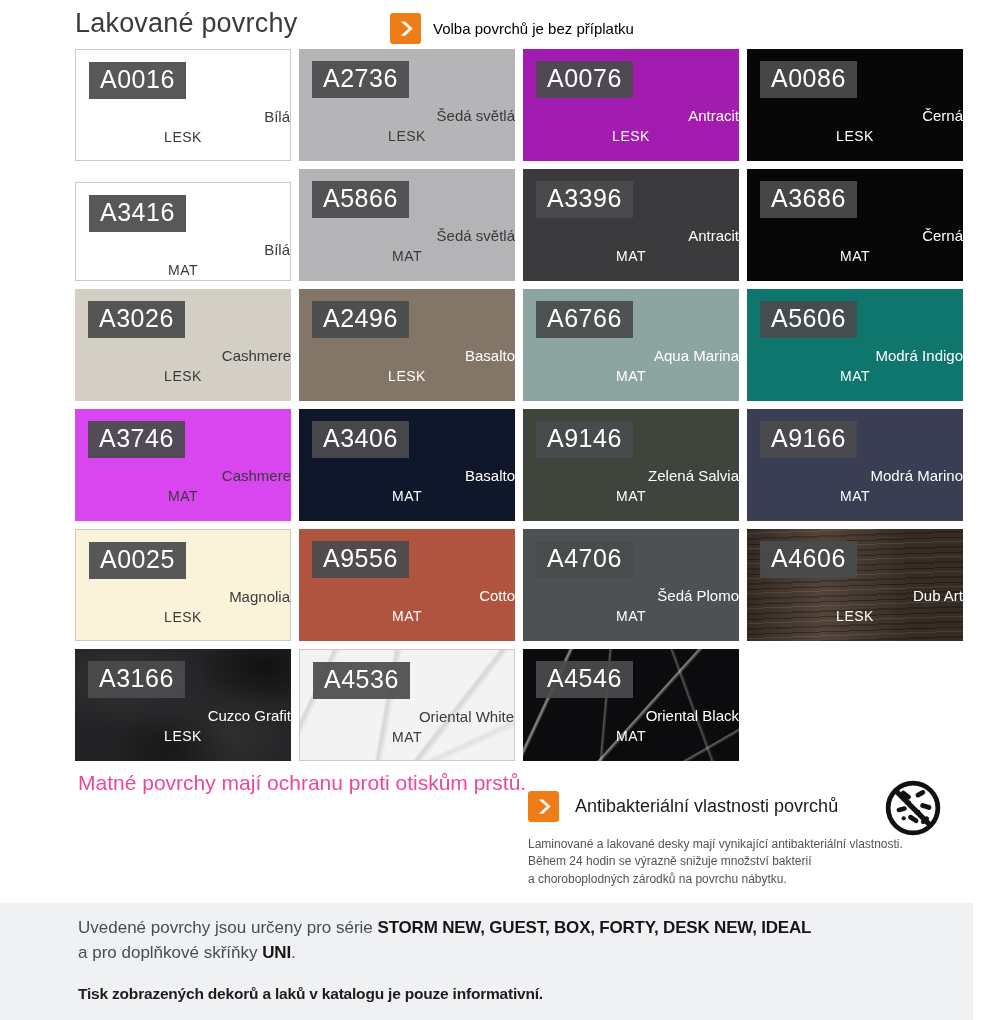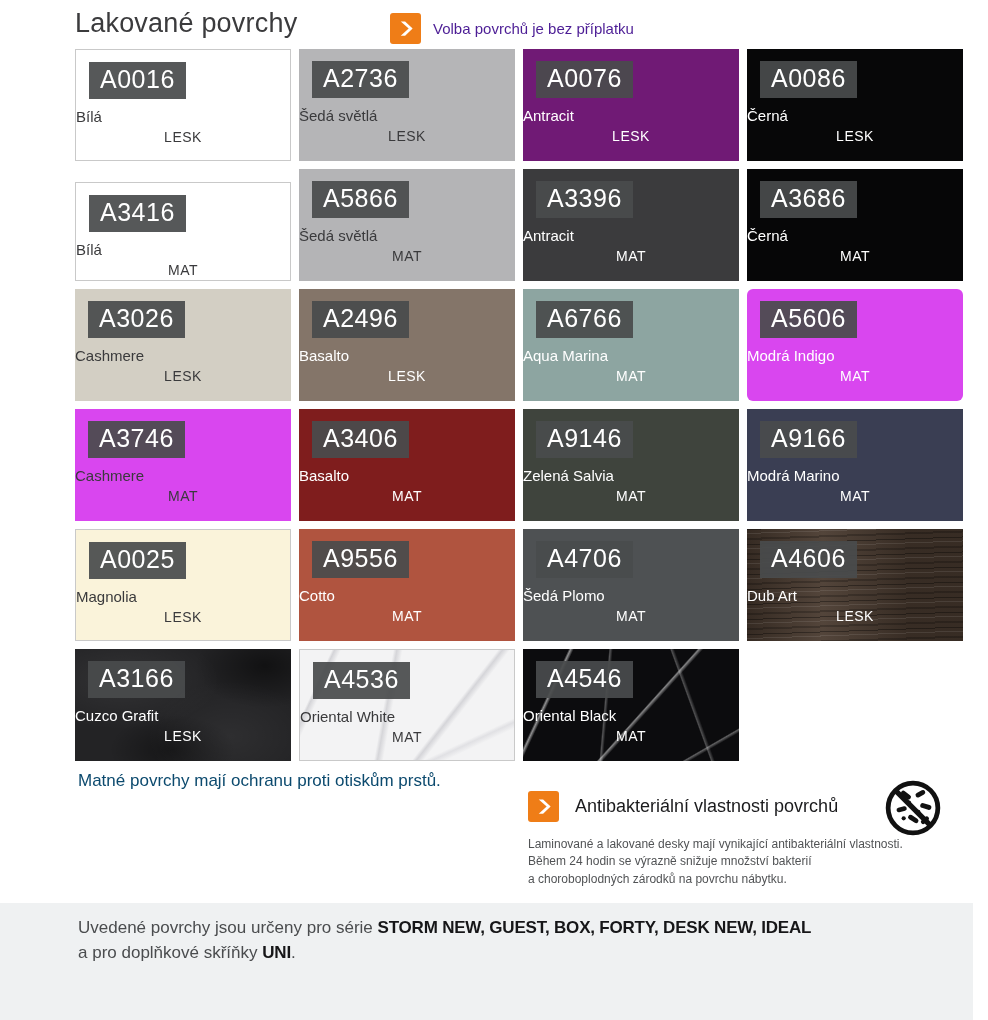--- a/index.html
+++ b/index.html
@@ -13,40 +13,40 @@
   .page-title{
     position:absolute;left:75px;top:8px;
     font-size:27px;font-weight:300;color:#3b3b3d;letter-spacing:0.2px;
   }
   .promo-note{position:absolute;left:390px;top:13px;display:flex;align-items:center;}
   .arrow-chip{
     width:31px;height:31px;border-radius:3px;background:var(--accent,#ef7d17);
     display:flex;align-items:center;justify-content:center;flex:0 0 auto;
   }
   .arrow-chip svg{width:19px;height:19px;display:block;}
-  .promo-note .note-label{margin-left:12px;font-size:15px;color:#4c1d95;}
+  .promo-note .note-label{margin-left:12px;font-size:15px;color:#000000;}
 
   
   .swatch-grid{
     position:absolute;left:75px;top:49px;width:924px;
     display:grid;grid-template-columns:repeat(4,216px);grid-auto-rows:112px;gap:8px;
   }
   .swatch{
     position:relative;box-sizing:border-box;color:#ffffff;overflow:hidden;
   }
   .swatch.light{color:#3a3a3c;}
   .swatch.bordered{border:1px solid #c9c9c9;}
   .swatch .code{
     position:absolute;left:13px;top:12px;
     background:var(--badge,rgba(73,75,76,0.93));color:#ffffff;
     font-size:25px;line-height:1.15;padding:3px 11px 5px;letter-spacing:0.5px;
     white-space:nowrap;
   }
   .swatch .name{
-    position:absolute;left:0;top:58px;width:100%;text-align:left;
+    position:absolute;left:0;top:58px;width:100%;text-align:right;
     font-size:15px;line-height:1.2;
   }
   .swatch .finish{
     position:absolute;left:0;top:79px;width:100%;text-align:center;
     font-size:14px;letter-spacing:0.5px;
   }
   
   .tex-wood{
     background-image:
       repeating-linear-gradient(178deg,
@@ -75,21 +75,21 @@
   .tex-marble-black{
     background-image:
       linear-gradient(115deg, transparent 17%, rgba(255,255,255,0.55) 17.8%, transparent 19%),
       linear-gradient(95deg, transparent 38%, rgba(255,255,255,0.30) 38.6%, transparent 39.8%),
       linear-gradient(132deg, transparent 55%, rgba(255,255,255,0.5) 55.6%, transparent 57%),
       linear-gradient(70deg, transparent 73%, rgba(255,255,255,0.28) 73.5%, transparent 74.8%),
       linear-gradient(150deg, transparent 86%, rgba(255,255,255,0.35) 86.6%, transparent 88%);
   }
 
   
-  .matte-note{position:absolute;left:78px;top:771px;font-size:17px;color:#0c4a6e;}
+  .matte-note{position:absolute;left:78px;top:771px;font-size:21px;color:#ec4899;}
 
   .anti-icon{position:absolute;left:528px;top:791px;}
   .anti-heading{position:absolute;left:575px;top:796px;font-size:18px;color:#1b1b1d;}
   .bacteria-icon{position:absolute;left:884px;top:779px;width:58px;height:58px;}
   .anti-body{
     position:absolute;left:528px;top:836px;width:430px;
     font-size:12px;line-height:1.45;color:#515355;
   }
 
   
@@ -128,21 +128,21 @@
     <div class="name">Bílá</div>
     <div class="finish">LESK</div>
   </div>
 
   <div class="swatch light" style="background-color: rgb(181, 181, 183);">
     <span class="code">A2736</span>
     <div class="name">Šedá světlá</div>
     <div class="finish">LESK</div>
   </div>
 
-  <div class="swatch" style="background-color: #701a75; padding-left: 12px;">
+  <div class="swatch" style="background-color: #a21caf; padding-left: 12px;">
     <span class="code">A0076</span>
     <div class="name">Antracit</div>
     <div class="finish">LESK</div>
   </div>
 
   <div class="swatch" style="background-color: rgb(7, 7, 8);">
     <span class="code">A0086</span>
     <div class="name">Černá</div>
     <div class="finish">LESK</div>
   </div>
@@ -182,33 +182,33 @@
     <div class="name">Basalto</div>
     <div class="finish">LESK</div>
   </div>
 
   <div class="swatch" style="background-color: rgb(141, 165, 161);">
     <span class="code">A6766</span>
     <div class="name">Aqua Marina</div>
     <div class="finish">MAT</div>
   </div>
 
-  <div class="swatch" style="background-color: #d946ef; border-radius: 6px;">
+  <div class="swatch" style="background-color: #0f766e;">
     <span class="code">A5606</span>
     <div class="name">Modrá Indigo</div>
     <div class="finish">MAT</div>
   </div>
 
   <div class="swatch light" style="background-color: #d946ef;">
     <span class="code">A3746</span>
     <div class="name">Cashmere</div>
     <div class="finish">MAT</div>
   </div>
 
-  <div class="swatch" style="background-color: #7f1d1d;">
+  <div class="swatch" style="background-color: #0f172a;">
     <span class="code">A3406</span>
     <div class="name">Basalto</div>
     <div class="finish">MAT</div>
   </div>
 
   <div class="swatch" style="background-color: rgb(63, 68, 61);">
     <span class="code">A9146</span>
     <div class="name">Zelená Salvia</div>
     <div class="finish">MAT</div>
   </div>
@@ -289,13 +289,14 @@
   <div>Laminované a lakované desky mají vynikající antibakteriální vlastnosti.</div>
   <div>Během 24 hodin se výrazně snižuje množství bakterií</div>
   <div>a choroboplodných zárodků na povrchu nábytku.</div>
 </div>
 
 <div class="footer-band">
   <div class="series-note">
     <span>Uvedené povrchy jsou určeny pro série </span><b>STORM NEW, GUEST, BOX, FORTY, DESK NEW, IDEAL</b><br>
     <span>a pro doplňkové skříňky </span><b>UNI</b><span>.</span>
   </div>
+  <div class="series-disclaimer">Tisk zobrazených dekorů a laků v katalogu je pouze informativní.</div>
 </div>
 
 </body></html>

